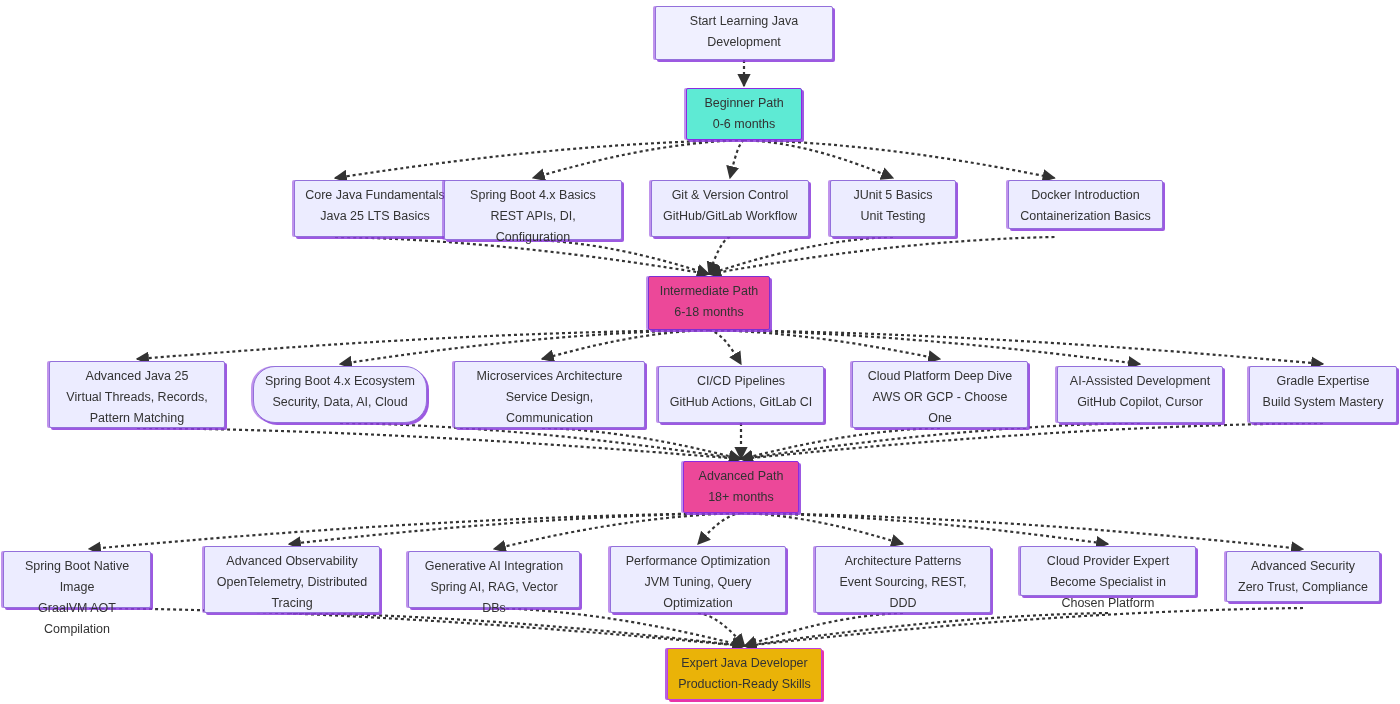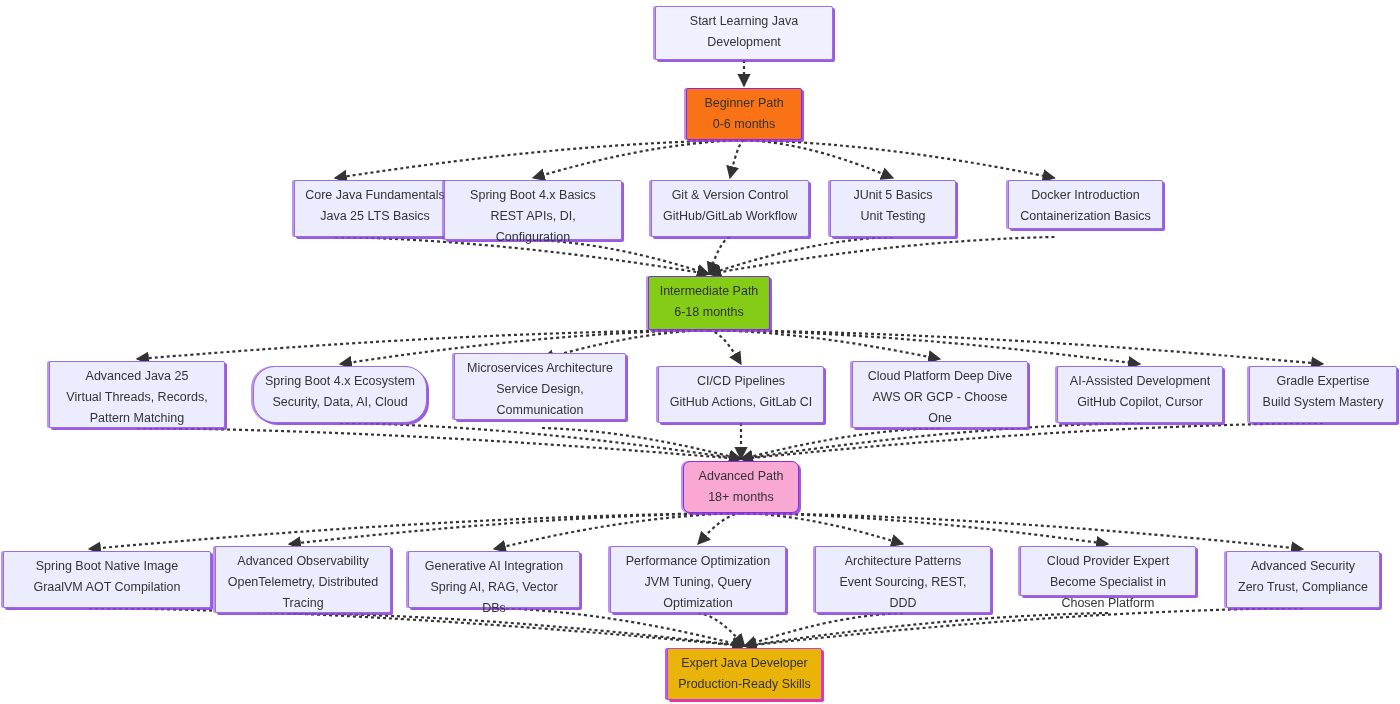--- a/index.html
+++ b/index.html
@@ -51,31 +51,30 @@
   }
   .node.kind-topic {
     background: #ECECFF;
     border-color: #9370DB;
   }
   .node.kind-start {
     background: #F0F0FF;
     border-color: #9370DB;
   }
   .node.kind-path-1 {
-    background: #f97316;
+    background: #5eead4;
     border-color: #8A2BE2;
   }
   .node.kind-path-2 {
-    background: #84cc16;
+    background: #ec4899;
     border-color: #7B2FD4;
   }
   .node.kind-path-3 {
-    background: #f9a8d4;
+    background: #ec4899;
     border-color: #8A2BE2;
-    border-radius: 7px;
   }
   .node.kind-goal {
     background: #eab308;
     border-color: #C040E0;
     box-shadow: 2px 2px 0 0 rgba(230, 30, 160, 0.9),
                 -2px 0 0 0 rgba(160, 60, 220, 0.8);
   }
 </style>
 </head>
 <body>
@@ -165,21 +164,21 @@
       </div>
       <div class="node kind-topic" style="left: 49px; top: 361px; width: 176px; height: 67px;">
         <span class="label">Advanced Java 25
 Virtual Threads, Records,
 Pattern Matching</span>
       </div>
       <div class="node kind-topic" style="left: 253px; top: 366px; width: 174px; height: 57px; border-radius: 22px;">
         <span class="label">Spring Boot 4.x Ecosystem
 Security, Data, AI, Cloud</span>
       </div>
-      <div class="node kind-topic" style="left: 454px; top: 353px; width: 172px; height: 67px;">
+      <div class="node kind-topic" style="left: 454px; top: 361px; width: 191px; height: 67px;">
         <span class="label">Microservices Architecture
 Service Design,
 Communication</span>
       </div>
       <div class="node kind-topic" style="left: 658px; top: 366px; width: 166px; height: 57px;">
         <span class="label">CI/CD Pipelines
 GitHub Actions, GitLab CI</span>
       </div>
       <div class="node kind-topic" style="left: 852px; top: 361px; width: 176px; height: 67px;">
         <span class="label">Cloud Platform Deep Dive
@@ -191,25 +190,25 @@
 GitHub Copilot, Cursor</span>
       </div>
       <div class="node kind-topic" style="left: 1249px; top: 366px; width: 148px; height: 57px;">
         <span class="label">Gradle Expertise
 Build System Mastery</span>
       </div>
       <div class="node kind-path-3" style="left: 683px; top: 461px; width: 116px; height: 52px;">
         <span class="label">Advanced Path
 18+ months</span>
       </div>
-      <div class="node kind-topic" style="left: 3px; top: 551px; width: 208px; height: 57px;">
+      <div class="node kind-topic" style="left: 3px; top: 551px; width: 148px; height: 57px;">
         <span class="label">Spring Boot Native Image
 GraalVM AOT Compilation</span>
       </div>
-      <div class="node kind-topic" style="left: 215px; top: 546px; width: 176px; height: 67px;">
+      <div class="node kind-topic" style="left: 204px; top: 546px; width: 176px; height: 67px;">
         <span class="label">Advanced Observability
 OpenTelemetry, Distributed
 Tracing</span>
       </div>
       <div class="node kind-topic" style="left: 408px; top: 551px; width: 172px; height: 57px;">
         <span class="label">Generative AI Integration
 Spring AI, RAG, Vector DBs</span>
       </div>
       <div class="node kind-topic" style="left: 610px; top: 546px; width: 176px; height: 67px;">
         <span class="label">Performance Optimization
@@ -219,21 +218,21 @@
       <div class="node kind-topic" style="left: 815px; top: 546px; width: 176px; height: 67px;">
         <span class="label">Architecture Patterns
 Event Sourcing, REST,
 DDD</span>
       </div>
       <div class="node kind-topic" style="left: 1020px; top: 546px; width: 176px; height: 50px;">
         <span class="label">Cloud Provider Expert
 Become Specialist in
 Chosen Platform</span>
       </div>
-      <div class="node kind-topic" style="left: 1226px; top: 551px; width: 154px; height: 57px;">
+      <div class="node kind-topic" style="left: 1226px; top: 551px; width: 154px; height: 51px;">
         <span class="label">Advanced Security
 Zero Trust, Compliance</span>
       </div>
       <div class="node kind-goal" style="left: 667px; top: 648px; width: 155px; height: 52px;">
         <span class="label">Expert Java Developer
 Production-Ready Skills</span>
       </div>
     </div>
 </div>
 

